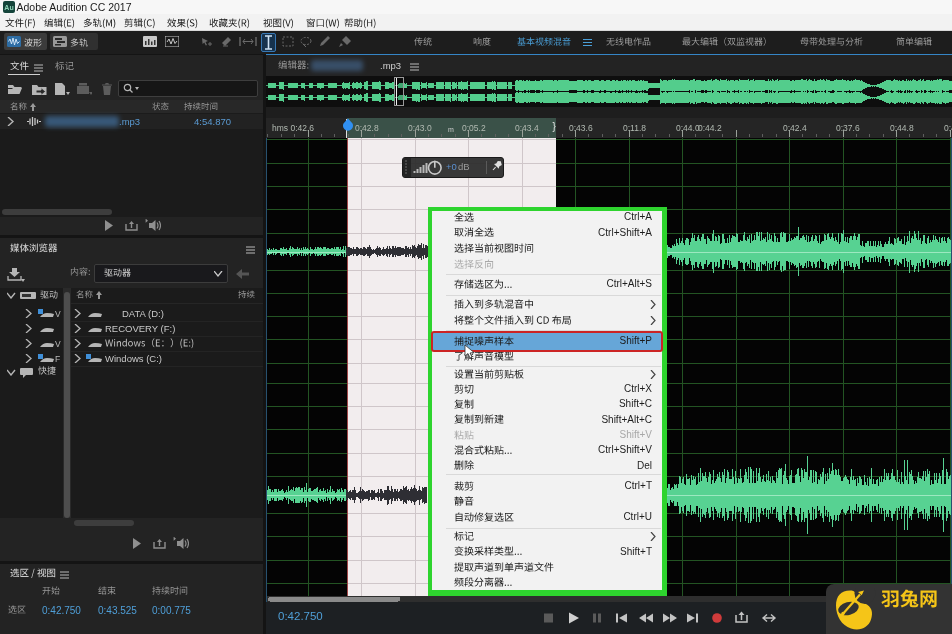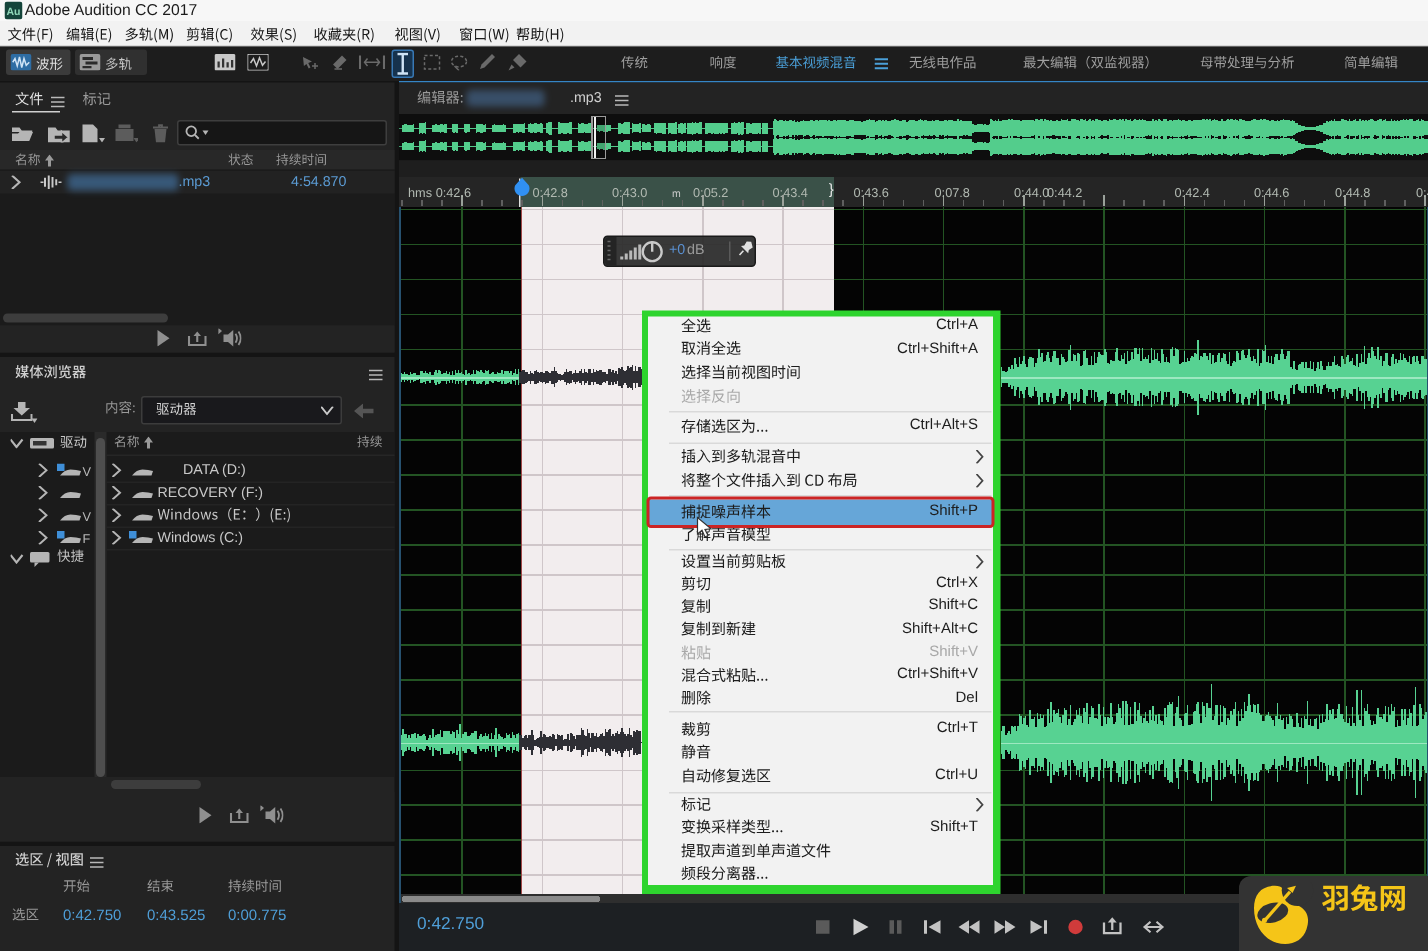--- a/index.html
+++ b/index.html
@@ -436,25 +436,25 @@
       <path d="M28.6 15.5 V19" stroke="#5f5f5f" stroke-width="1"></path>
       <path d="M15.2 15.5 V19" stroke="#5f5f5f" stroke-width="1"></path>
       <path d="M1.9 15.5 V19" stroke="#5f5f5f" stroke-width="1"></path>
     </svg>
 <div style="position:absolute;left:272px;top:123.5px;font:400 8.5px 'Liberation Sans',sans-serif;color:#b2bab2;white-space:nowrap;line-height:1">hms 0:42.6</div>
 <div style="position:absolute;left:355px;top:123.5px;font:400 8.5px 'Liberation Sans',sans-serif;color:#b2bab2;white-space:nowrap;line-height:1">0:42.8</div>
 <div style="position:absolute;left:408px;top:123.5px;font:400 8.5px 'Liberation Sans',sans-serif;color:#b2bab2;white-space:nowrap;line-height:1">0:43.0</div>
 <div style="position:absolute;left:462px;top:123.5px;font:400 8.5px 'Liberation Sans',sans-serif;color:#b2bab2;white-space:nowrap;line-height:1">0:05.2</div>
 <div style="position:absolute;left:515px;top:123.5px;font:400 8.5px 'Liberation Sans',sans-serif;color:#b2bab2;white-space:nowrap;line-height:1">0:43.4</div>
 <div style="position:absolute;left:569px;top:123.5px;font:400 8.5px 'Liberation Sans',sans-serif;color:#b2bab2;white-space:nowrap;line-height:1">0:43.6</div>
-<div style="position:absolute;left:623px;top:123.5px;font:400 8.5px 'Liberation Sans',sans-serif;color:#b2bab2;white-space:nowrap;line-height:1">0:07.8</div>
+<div style="position:absolute;left:623px;top:123.5px;font:400 8.5px 'Liberation Sans',sans-serif;color:#b2bab2;white-space:nowrap;line-height:1">0:11.8</div>
 <div style="position:absolute;left:676px;top:123.5px;font:400 8.5px 'Liberation Sans',sans-serif;color:#b2bab2;white-space:nowrap;line-height:1">0:44.0</div>
 <div style="position:absolute;left:698px;top:123.5px;font:400 8.5px 'Liberation Sans',sans-serif;color:#b2bab2;white-space:nowrap;line-height:1">0:44.2</div>
 <div style="position:absolute;left:783px;top:123.5px;font:400 8.5px 'Liberation Sans',sans-serif;color:#b2bab2;white-space:nowrap;line-height:1">0:42.4</div>
-<div style="position:absolute;left:836px;top:123.5px;font:400 8.5px 'Liberation Sans',sans-serif;color:#b2bab2;white-space:nowrap;line-height:1">0:44.6</div>
+<div style="position:absolute;left:836px;top:123.5px;font:400 8.5px 'Liberation Sans',sans-serif;color:#b2bab2;white-space:nowrap;line-height:1">0:37.6</div>
 <div style="position:absolute;left:890px;top:123.5px;font:400 8.5px 'Liberation Sans',sans-serif;color:#b2bab2;white-space:nowrap;line-height:1">0:44.8</div>
 <div style="position:absolute;left:944px;top:123.5px;font:400 8.5px 'Liberation Sans',sans-serif;color:#b2bab2;white-space:nowrap;line-height:1">0:4</div>
 <div style="position:absolute;left:346px;top:119px;width:1px;height:19px;background:#e0e0e0"></div>
 <div style="position:absolute;left:552.5px;top:121.5px;font:400 10px 'Liberation Sans',sans-serif;color:#e8e8e8;white-space:nowrap;line-height:1">}</div>
 <div style="position:absolute;left:448px;top:126px;font:400 7px 'Liberation Sans',sans-serif;color:#cccccc;white-space:nowrap;line-height:1">m</div>
 <svg style="position:absolute;left:342px;top:118px" width="13" height="18">
       <path d="M6 0.5 L10.5 5.5 A 5 5 0 1 1 1.5 5.5 Z" fill="#3090f2"></path>
     </svg>
 <svg style="position:absolute;left:266px;top:138px" width="686" height="464" shape-rendering="crispEdges">
       <rect width="686" height="464" fill="#040404"></rect>

